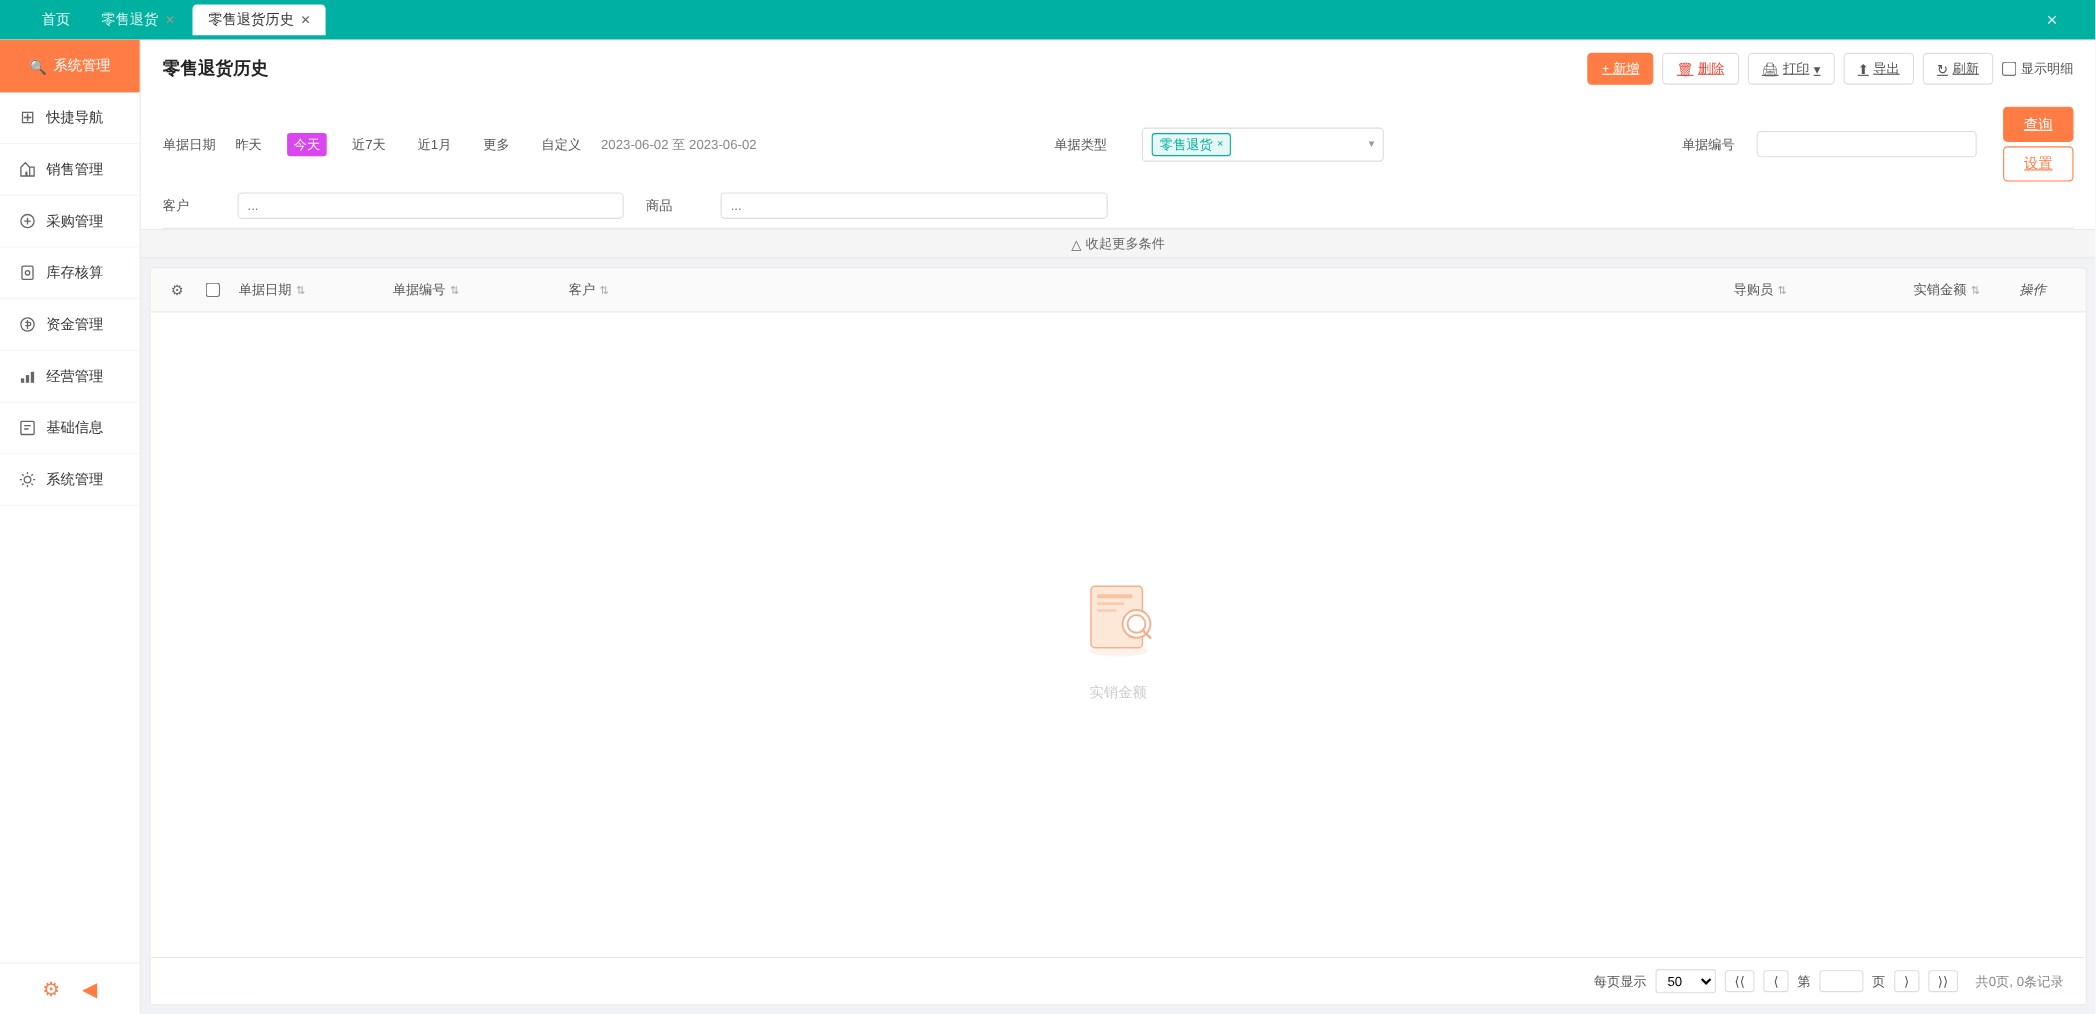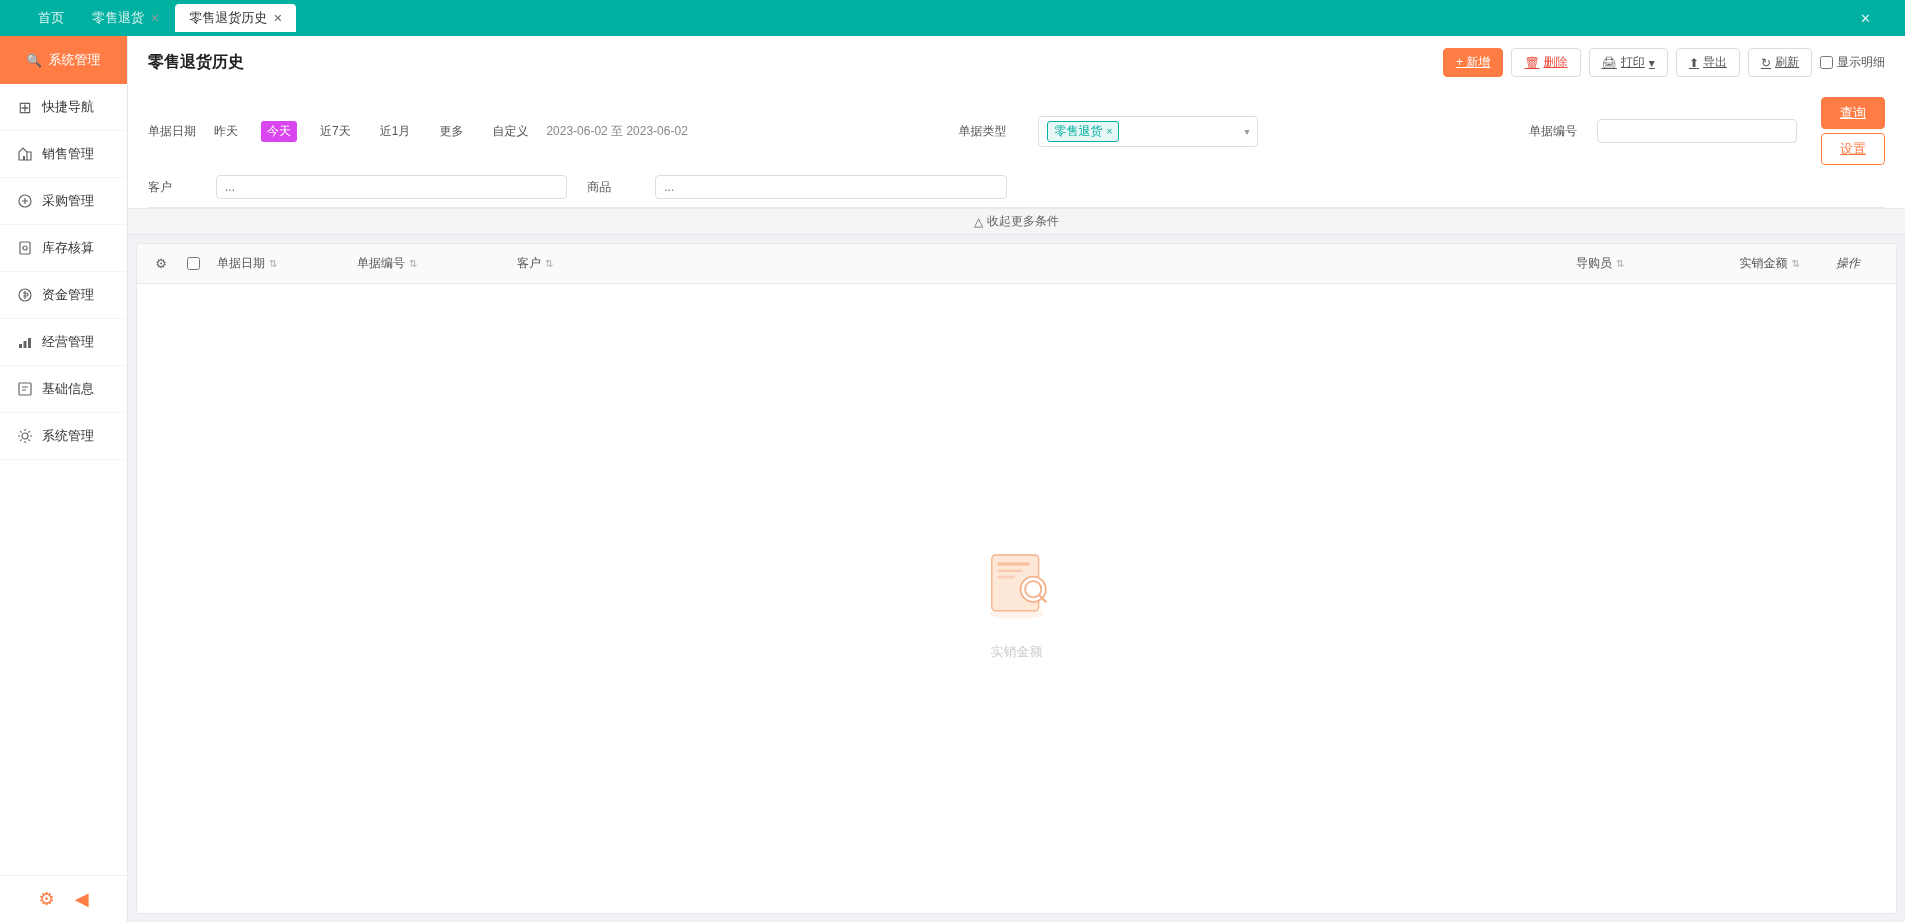--- a/index.html
+++ b/index.html
@@ -626,16 +626,32 @@
           <rect x="28" y="28" width="36" height="4" rx="2" fill="#f5b08a" opacity="0.7"></rect>
           <rect x="28" y="36" width="28" height="3" rx="1.5" fill="#f5b08a" opacity="0.5"></rect>
           <rect x="28" y="43" width="20" height="3" rx="1.5" fill="#f5b08a" opacity="0.4"></rect>
           <circle cx="68" cy="58" r="14" fill="#fff" stroke="#f5b08a" stroke-width="2"></circle>
           <circle cx="68" cy="58" r="9" fill="none" stroke="#f5b08a" stroke-width="2"></circle>
           <line x1="75" y1="65" x2="82" y2="72" stroke="#f5b08a" stroke-width="2.5" stroke-linecap="round"></line>
         </svg>
         <span>实销金额</span>
       </div>
 
+      <div class="pagination-bar">
+        <span>每页显示</span>
+        <select class="page-size-select">
+          <option>50</option>
+          <option>20</option>
+          <option>100</option>
+        </select>
+        <button class="page-nav-btn">⟨⟨</button>
+        <button class="page-nav-btn">⟨</button>
+        <span>第</span>
+        <input class="page-input" type="text" style="">
+        <span>页</span>
+        <button class="page-nav-btn">⟩</button>
+        <button class="page-nav-btn">⟩⟩</button>
+        <span class="total-info">共0页, 0条记录</span>
+      </div>
     </div>
 
   </div>
 </div>
 
 </body></html>

